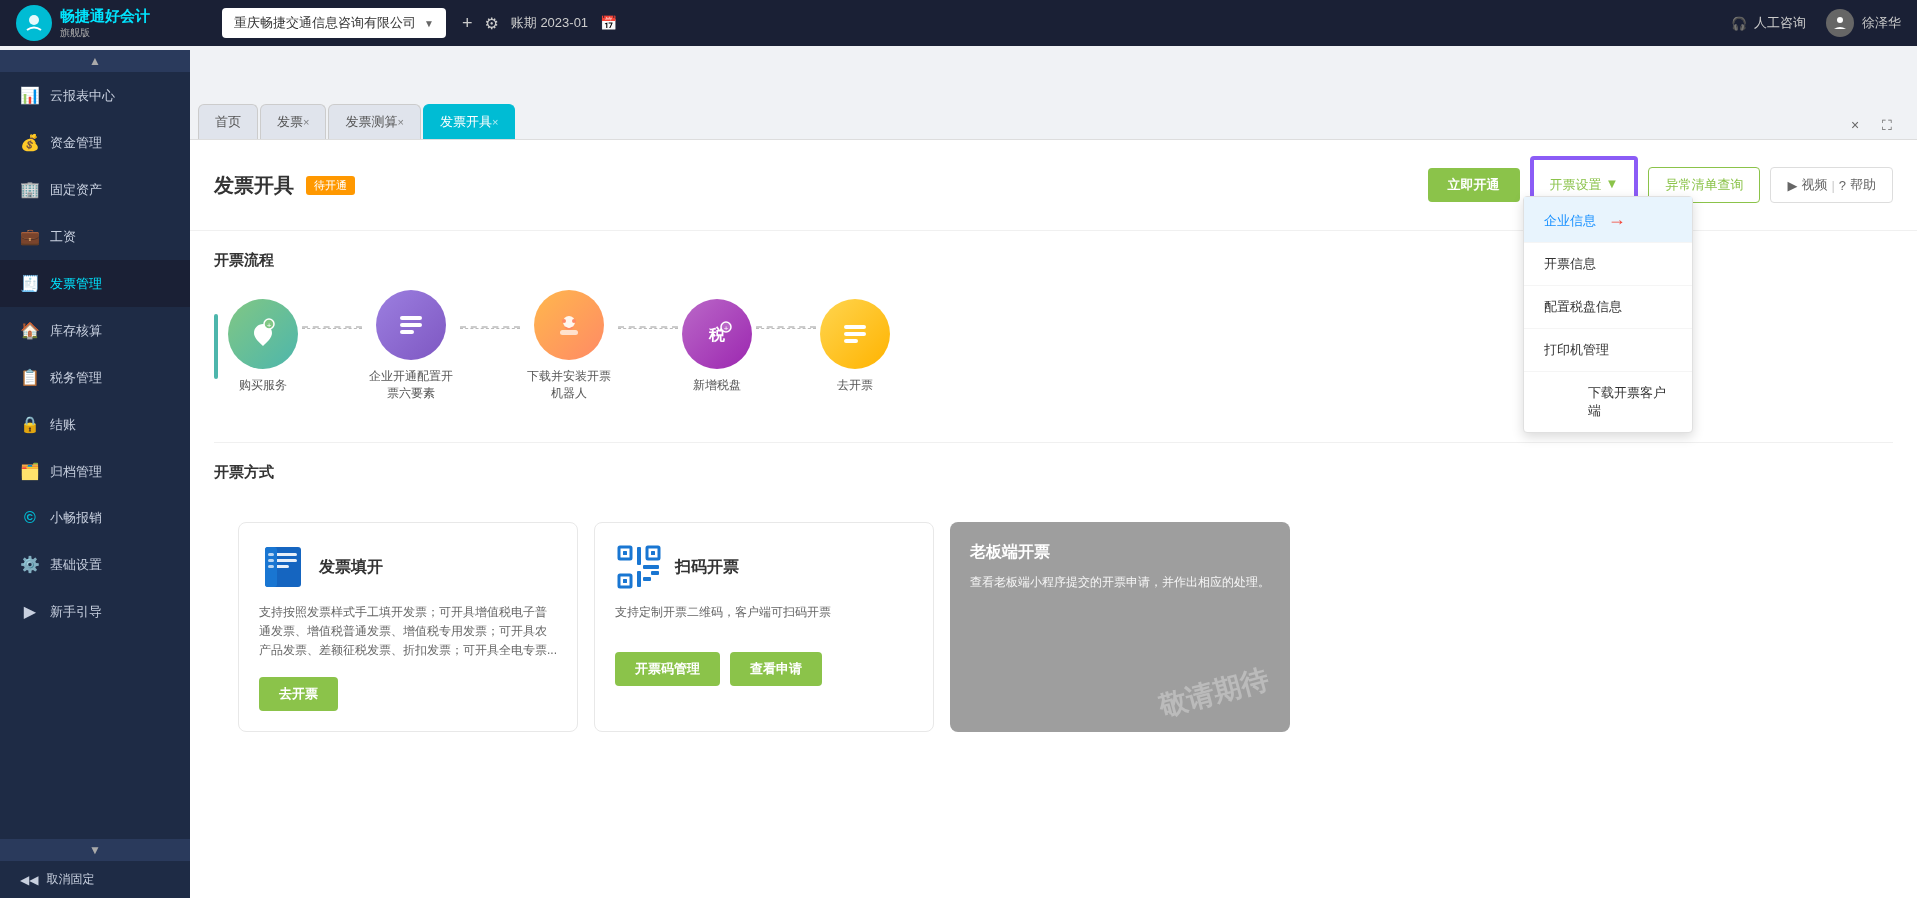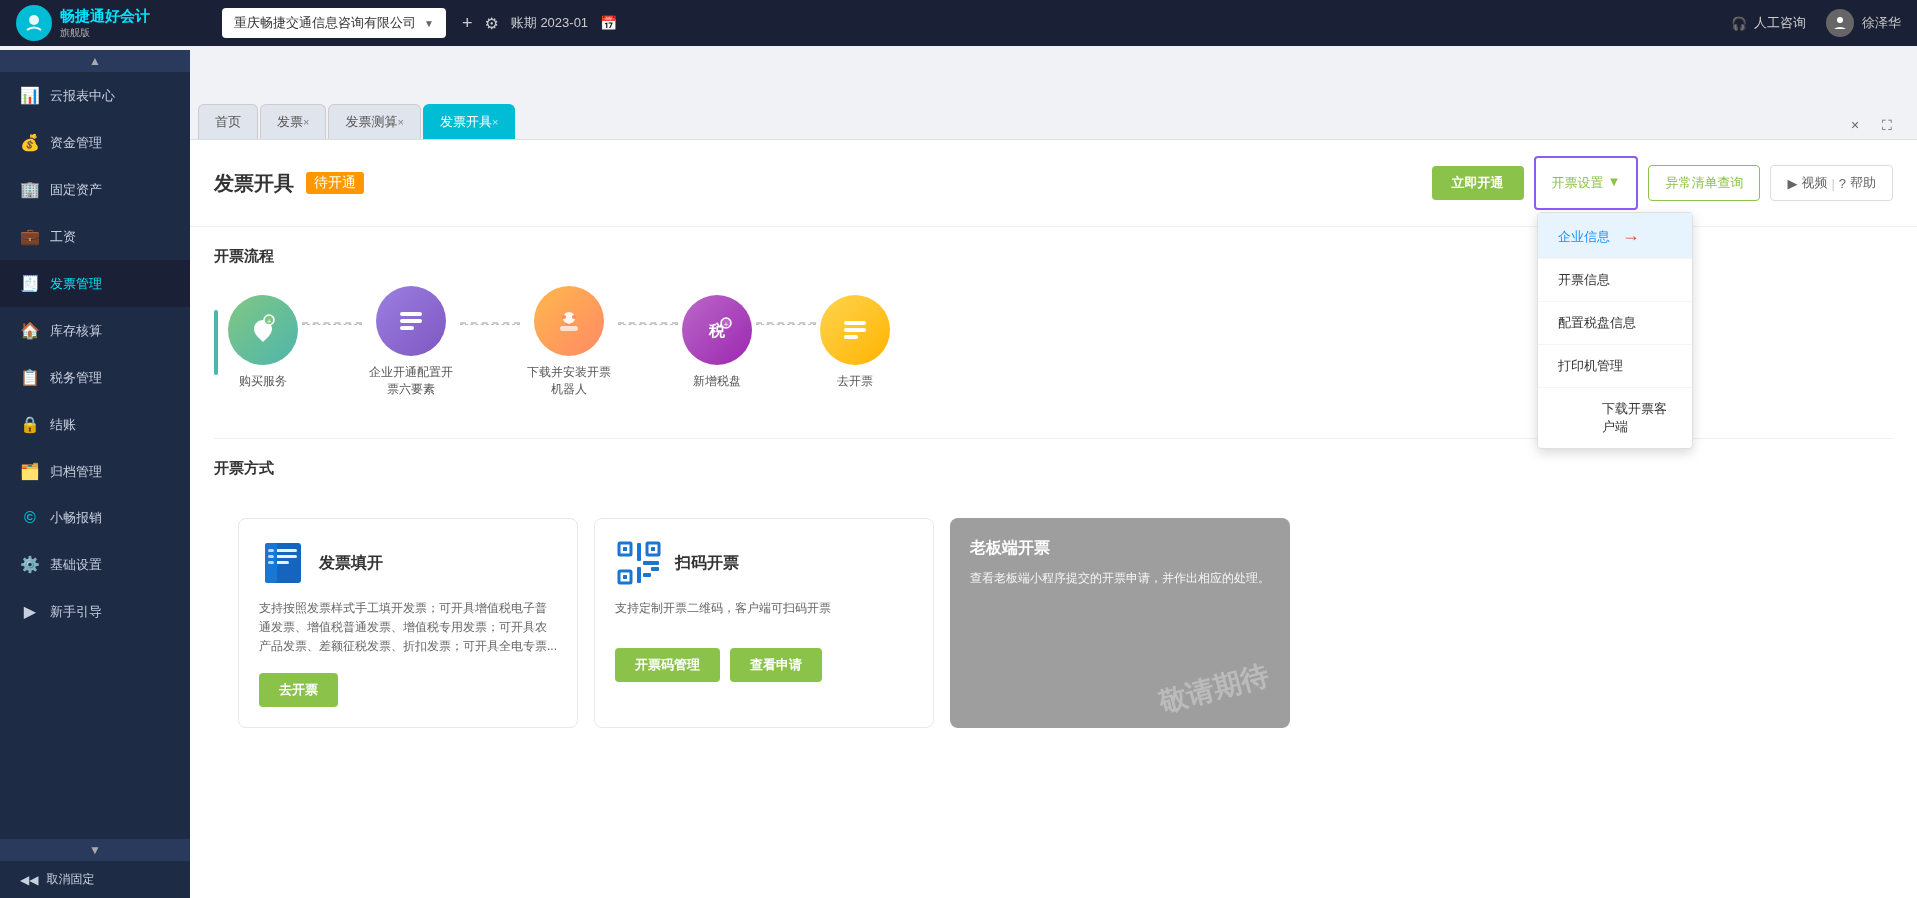--- a/index.html
+++ b/index.html
@@ -39,29 +39,29 @@
     .tab { padding: 8px 16px; background: #e0e4ec; border-radius: 6px 6px 0 0; cursor: pointer; color: #555; font-size: 13px; display: flex; align-items: center; border: 1px solid #ccc; border-bottom: none; }
     .tab.active { background: #00bcd4; color: white; border-color: #00bcd4; }
     .tab .close { font-size: 11px; opacity: 0.7; cursor: pointer; }
     .tab-home { padding: 8px 16px; background: #e0e4ec; border-radius: 6px 6px 0 0; cursor: pointer; color: #555; font-size: 13px; border: 1px solid #ccc; border-bottom: none; margin-top: 48px; }
 
     
     .page-content { flex: 1; background: white; padding: 0; overflow-y: auto; position: relative; }
     .page-header { padding: 16px 24px; display: flex; align-items: center; justify-content: space-between; border-bottom: 1px solid #f0f0f0; }
     .page-title-area { display: flex; align-items: center; gap: 12px; }
     .page-title { font-size: 20px; font-weight: bold; color: #333; }
-    .status-badge { background: #ff9800; color: white; padding: 2px 8px; border-radius: 3px; font-size: 14px; }
+    .status-badge { background: #ff9800; color: white; padding: 2px 8px; border-radius: 3px; font-size: 11px; }
     .header-actions { display: flex; align-items: center; gap: 10px; position: relative; }
     .btn-green { background: #8bc34a; color: white; border: none; padding: 8px 20px; border-radius: 4px; cursor: pointer; font-size: 13px; font-weight: bold; }
-    .btn-outline-green { background: white; color: #8bc34a; border: 2px solid #8b5cf6; padding: 16px 16px; border-radius: 4px; cursor: pointer; font-size: 13px; display: flex; align-items: flex-start; gap: 4px; }
+    .btn-outline-green { background: white; color: #8bc34a; border: 4px solid #8b5cf6; padding: 16px 16px; border-radius: 4px; cursor: pointer; font-size: 13px; display: flex; align-items: flex-start; gap: 4px; }
     .btn-outline-yellow { background: white; color: #8bc34a; border: 1px solid #8bc34a; padding: 8px 16px; border-radius: 4px; cursor: pointer; font-size: 13px; }
     .btn-video { background: white; color: #666; border: 1px solid #ddd; padding: 8px 16px; border-radius: 4px; cursor: pointer; font-size: 13px; display: flex; align-items: center; gap: 4px; }
 
     
-    .dropdown-menu { position: absolute; top: 56px; right: 200px; background: white; border: 1px solid #e0e0e0; border-radius: 4px; box-shadow: 0 4px 12px rgba(0,0,0,0.15); z-index: 100; width: 156px; }
+    .dropdown-menu { position: absolute; top: 40px; right: 200px; background: white; border: 1px solid #e0e0e0; border-radius: 4px; box-shadow: 0 4px 12px rgba(0,0,0,0.15); z-index: 100; width: 170px; }
     .dropdown-item { padding: 12px 20px; cursor: pointer; color: #333; font-size: 13px; border-bottom: 1px solid #f5f5f5; }
     .dropdown-item:last-child { border-bottom: none; margin-left: 44px; }
     .dropdown-item.highlighted { background: #e8f4fd; color: #1890ff; }
     .red-arrow { color: #f44336; font-size: 18px; margin-left: 8px; display: inline-block; }
 
     
     .section { padding: 20px 24px; }
     .section-title { font-size: 15px; font-weight: bold; color: #333; margin-bottom: 20px; }
     .flow-steps { display: flex; align-items: center; gap: 0; margin-bottom: 20px; }
     .step-item { display: flex; flex-direction: column; align-items: center; gap: 8px; }

